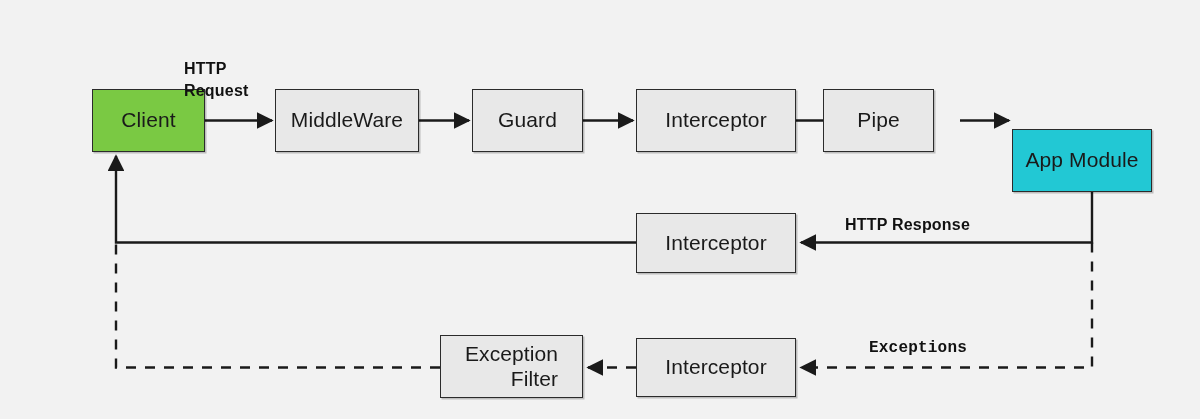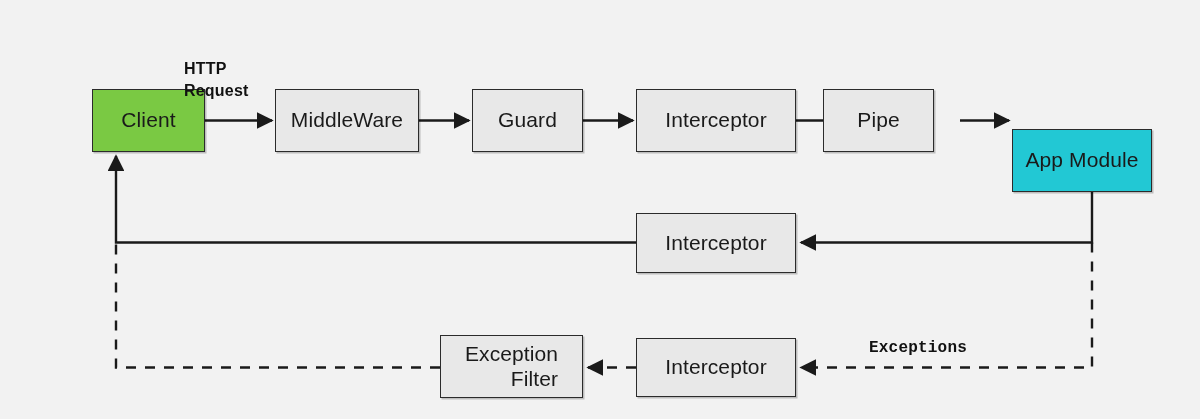--- a/index.html
+++ b/index.html
@@ -122,16 +122,17 @@
 Filter</span>
   </div>
 
   <div class="node grey" style="left:636px; top:338px; width:160px; height:59px;">
     <span>Interceptor</span>
   </div>
 
   <div class="edge-label" style="left:184px; top:58px;">HTTP
 Request</div>
 
+  <div class="edge-label" style="left:845px; top:214px;">HTTP Response</div>
 
   <div class="edge-label" style="left:869px; top:338px;font-family:Liberation Mono, monospace;">Exceptions</div>
 
 </div>
 
 </body></html>

